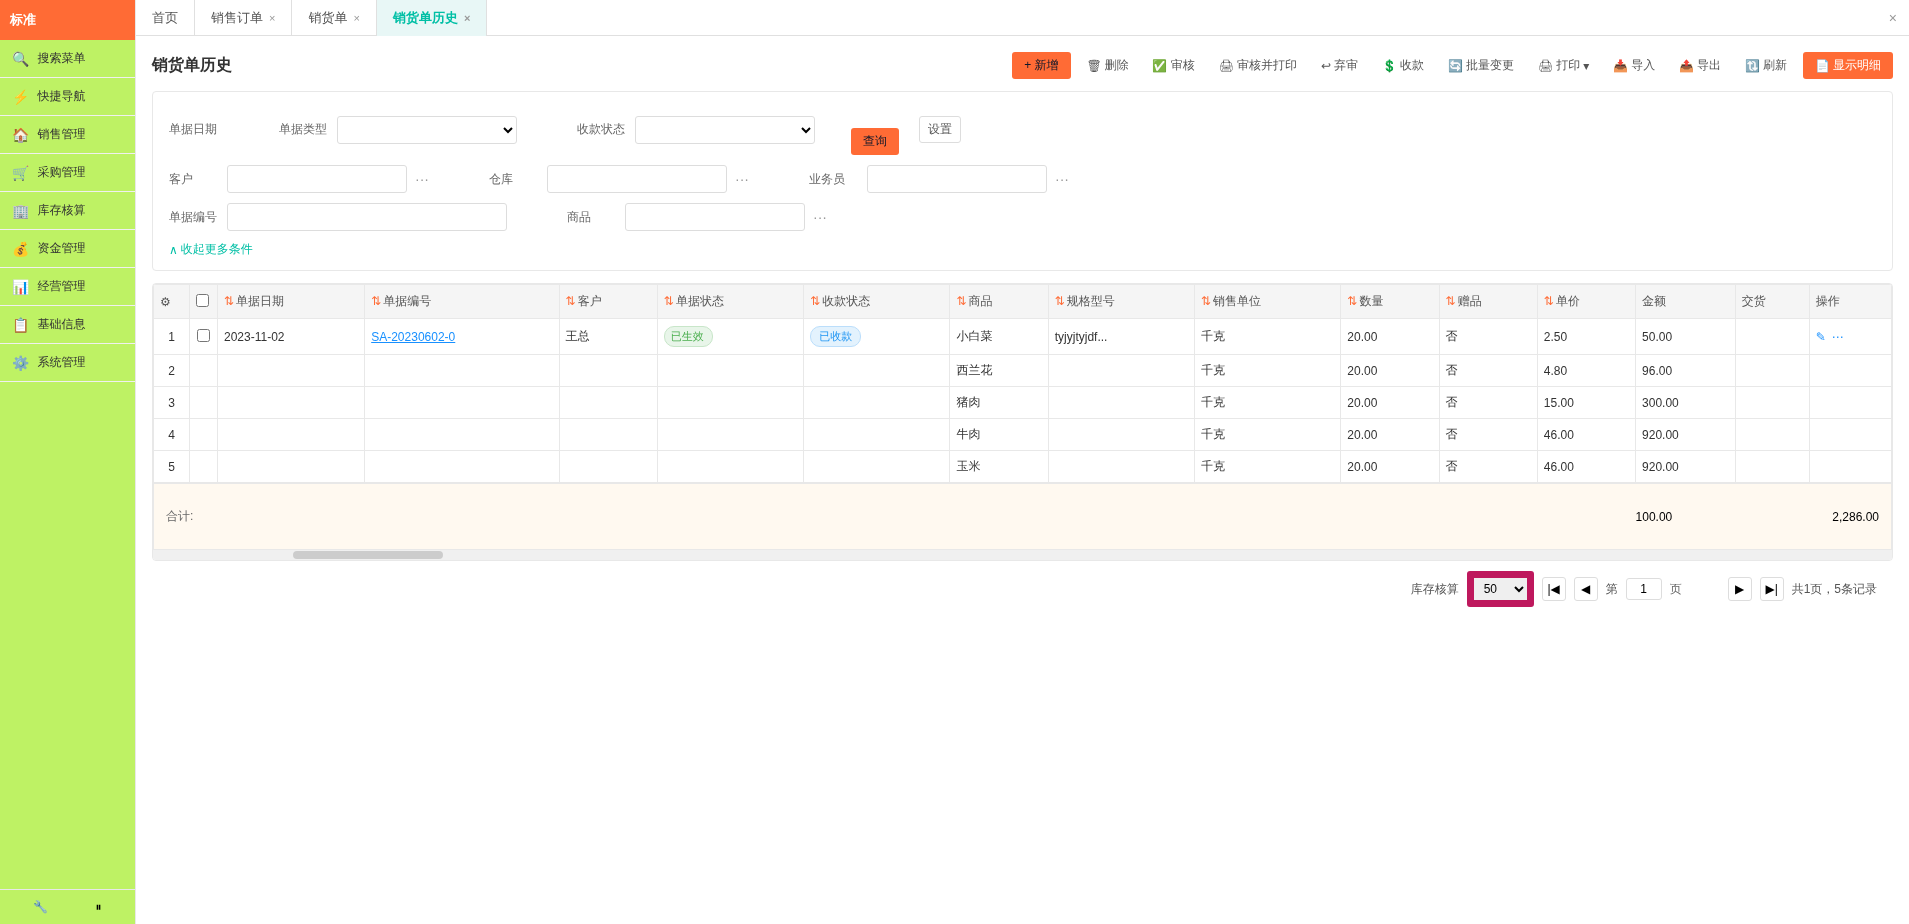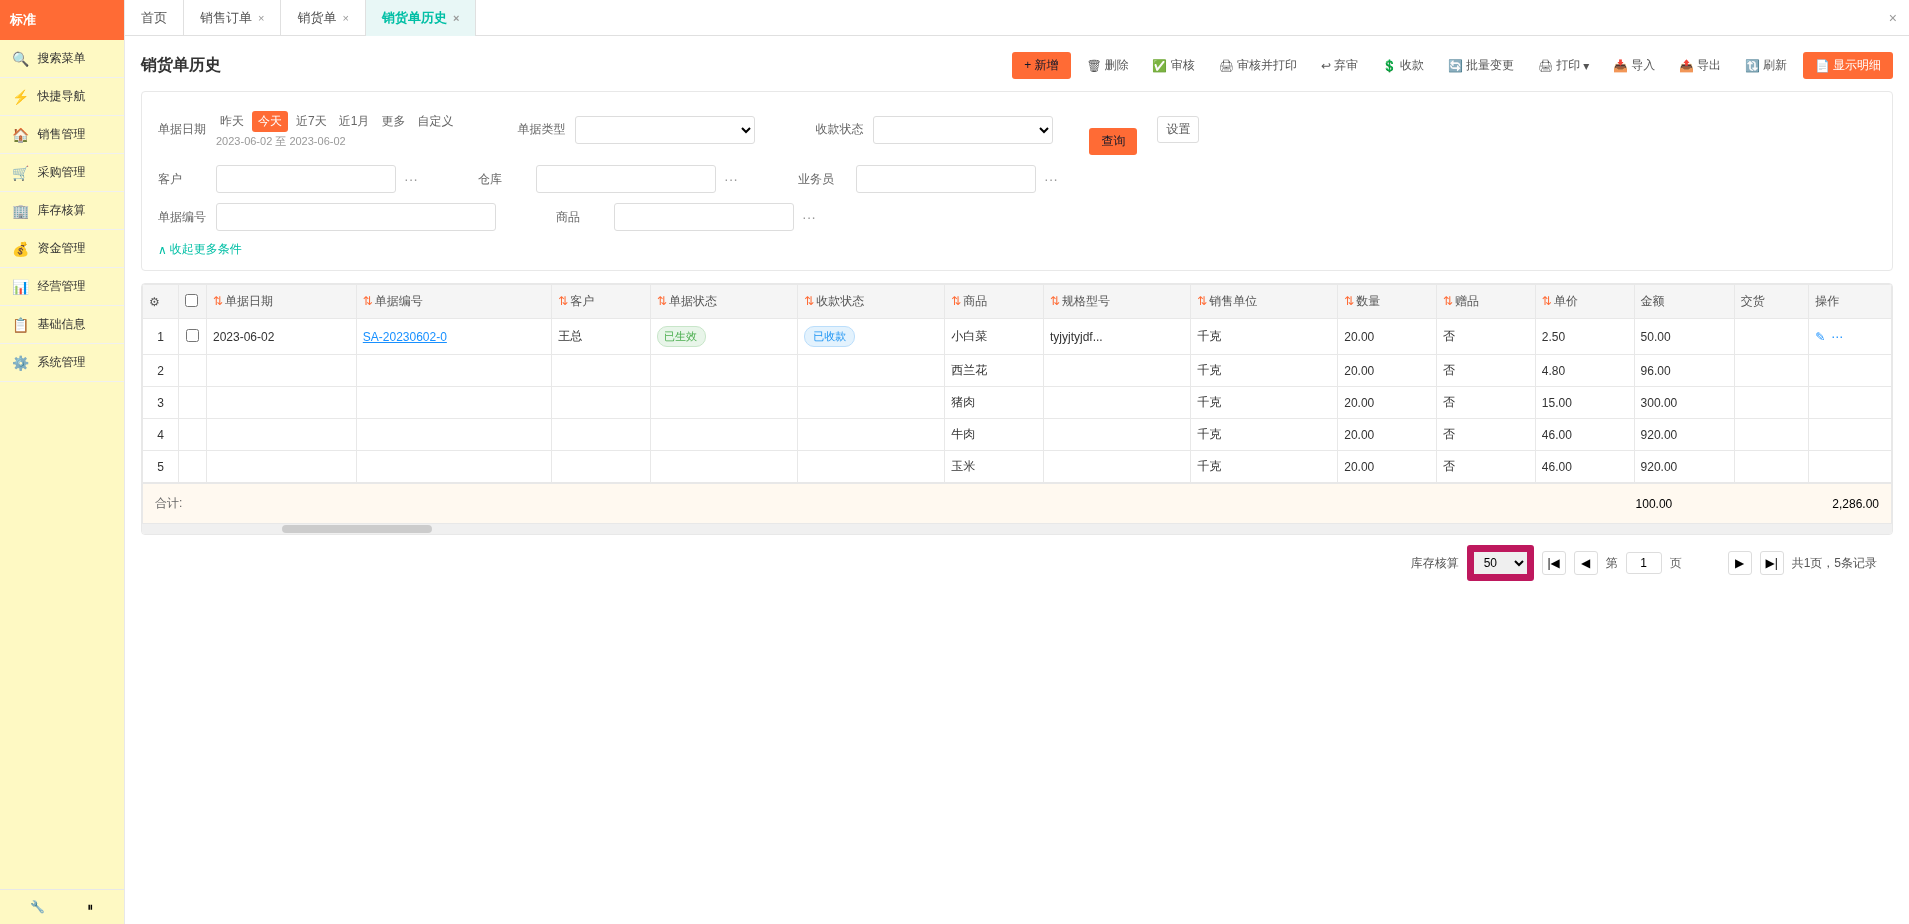--- a/index.html
+++ b/index.html
@@ -1,21 +1,21 @@
 <!DOCTYPE html>
 <html><head>
   <meta charset="utf-8">
   <style>
     * { box-sizing: border-box; margin: 0; padding: 0; }
     body { font-family: 'Microsoft YaHei', Arial, sans-serif; font-size: 12px; background: #f5f5f5; display: flex; height: 924px; overflow: hidden; }
 
     
     .sidebar {
-      width: 125px;
-      background: #fef9c3;
+      width: 136px;
+      background: #bef264;
       border-right: 1px solid #e8e8e8;
       display: flex;
       flex-direction: column;
       flex-shrink: 0;
     }
     .sidebar-header {
       background: #ff6b35;
       color: white;
       padding: 8px 10px;
       font-size: 13px;
@@ -236,21 +236,21 @@
       font-size: 11px;
     }
     .badge-green { background: #e8f5e9; color: #4caf50; border: 1px solid #c8e6c9; padding-left: 6px; }
     .badge-blue { background: #e3f2fd; color: #2196f3; border: 1px solid #bbdefb; }
     .link { color: #1890ff; cursor: pointer; text-decoration: underline; }
 
     
     .table-footer {
       background: #fff9f0;
       border: 1px solid #e8e8e8;
-      padding: 11px 12px;
+      padding: 24px 12px;
       display: flex;
       align-items: center;
       margin-top: 0;
     }
     .footer-label { color: #666; margin-right: 20px; }
     .footer-values {
       display: flex;
       gap: 60px;
       margin-left: auto;
     }
@@ -435,31 +435,20 @@
           <span>显示明细</span>
         </button>
       </div>
     </div>
 
     <div class="filter-area">
       <div class="filter-row">
 
         <div class="filter-group">
           <span class="filter-label">单据日期</span>
-          <div>
-            <div class="date-shortcuts">
-              <span class="date-shortcut">昨天</span>
-              <span class="date-shortcut active">今天</span>
-              <span class="date-shortcut">近7天</span>
-              <span class="date-shortcut">近1月</span>
-              <span class="date-shortcut">更多</span>
-              <span class="date-shortcut">自定义</span>
-            </div>
-            <div class="date-range">2023-06-02 至 2023-06-02</div>
-          </div>
         </div>
 
         <div class="filter-group" style="margin-left:40px;">
           <span class="filter-label">单据类型</span>
           <select class="filter-select">
             <option></option>
           </select>
         </div>
 
         <div class="filter-group" style="margin-left:40px;">
@@ -529,21 +518,21 @@
             <th><span class="sort-icon">⇅</span><span>单价</span></th>
             <th><span>金额</span></th>
             <th><span>交货</span></th>
             <th><span>操作</span></th>
           </tr>
         </thead>
         <tbody id="table-body">
         <tr>
               <td style="text-align: center;">1</td>
               <td style="text-align: center;"><input type="checkbox" style=""></td>
-              <td>2023-06-02</td>
+              <td>2023-11-02</td>
               <td><span class="link">SA-20230602-0</span></td>
               <td>王总</td>
               <td><span class="badge badge-green">已生效</span></td>
               <td><span class="badge badge-blue">已收款</span></td>
               <td>小白菜</td>
               <td>tyjyjtyjdf...</td>
               <td>千克</td>
               <td>20.00</td>
               <td>否</td>
               <td>2.50</td>

